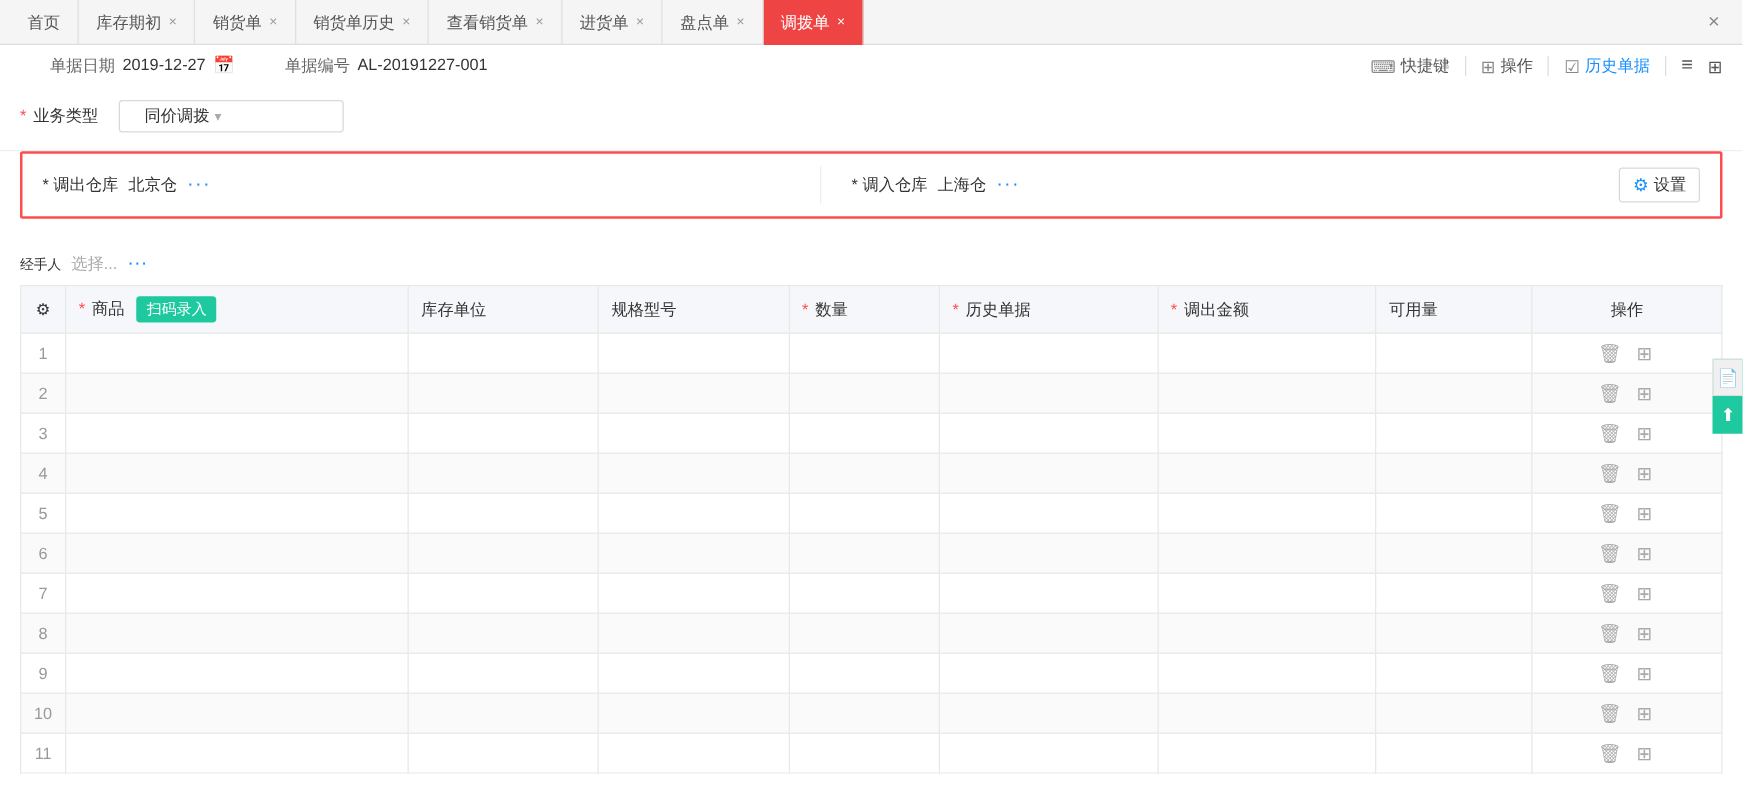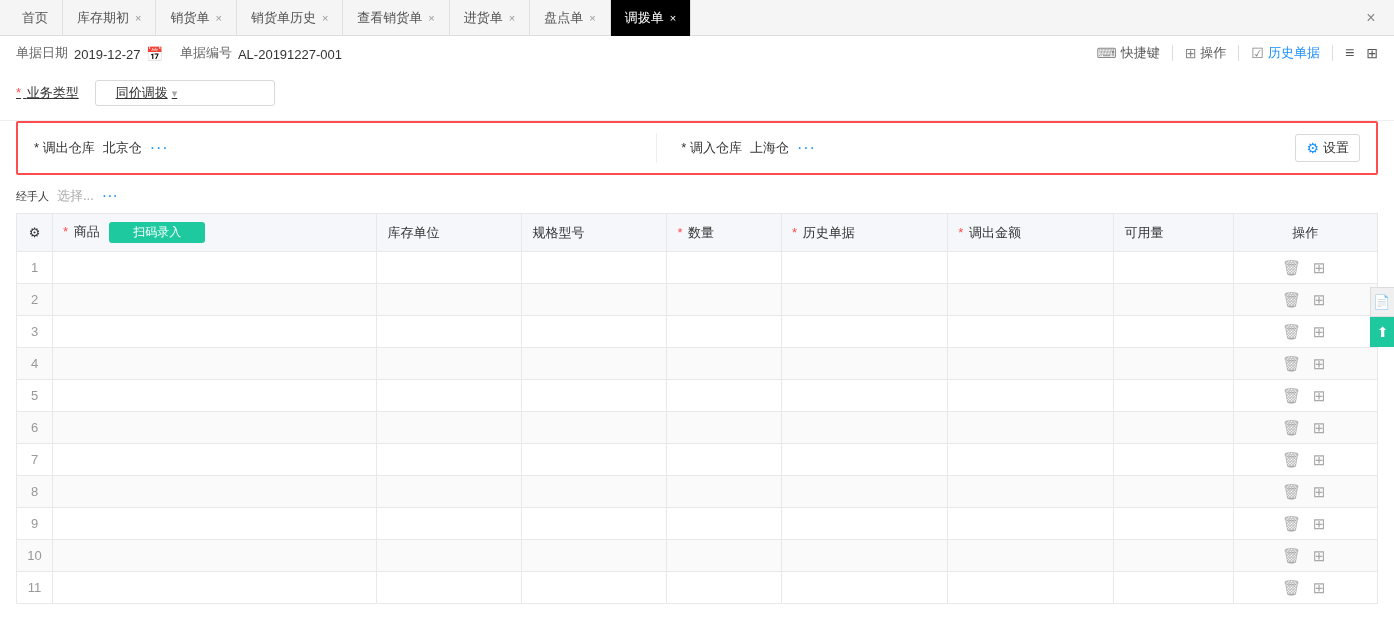--- a/index.html
+++ b/index.html
@@ -21,21 +21,21 @@
       height: 36px;
       cursor: pointer;
       font-size: 13px;
       color: #555;
       border-right: 1px solid #e0e0e0;
       white-space: nowrap;
       gap: 6px;
     }
     .tab:first-child { border-left: none; }
     .tab.active {
-      background: #000000;
+      background: #ef4444;
       color: #fff;
     }
     .tab .close-icon {
       font-size: 11px;
       color: #999;
       cursor: pointer;
     }
     .tab.active .close-icon { color: #fff; }
     .tab-bar-close {
       margin-left: auto;
@@ -46,21 +46,20 @@
       height: 36px;
       cursor: pointer;
       color: #888;
       font-size: 16px;
     }
 
     
     .form-area {
       padding: 10px 16px 6px 16px;
       border-bottom: 1px solid #eee;
-      text-decoration: underline;
     }
     .form-row {
       display: flex;
       align-items: center;
       margin-bottom: 8px;
       gap: 16px;
     }
     .form-label {
       color: #333;
       font-size: 13px;
@@ -96,43 +95,44 @@
       gap: 16px;
     }
     .header-right {
       margin-left: auto;
       display: flex;
       align-items: center;
       gap: 12px;
     }
     .doc-field {
       display: flex;
-      align-items: flex-end;
+      align-items: flex-start;
       gap: 6px;
+      margin-left: 24px;
     }
     .doc-field-label { color: #666; font-size: 13px; }
     .doc-field-value { color: #333; font-size: 13px; }
     .calendar-icon { color: #1890ff; cursor: pointer; font-size: 14px; }
     .toolbar-btn {
       display: flex;
       align-items: center;
       gap: 4px;
       color: #555;
       font-size: 13px;
       cursor: pointer;
       white-space: nowrap;
     }
     .toolbar-btn .icon { font-size: 14px; color: #888; }
     .toolbar-btn-blue { color: #1890ff; }
     .toolbar-divider { width: 1px; height: 16px; background: #ddd; }
 
     
     .red-border-section {
       border: 2px solid #ff4d4f;
-      margin: 0 16px 8px 16px;
+      margin: 0 16px 23px 16px;
       padding: 10px 16px;
       display: flex;
       align-items: center;
       gap: 0;
       border-radius: 2px;
       position: relative;
     }
     .warehouse-group {
       display: flex;
       align-items: center;
@@ -237,21 +237,21 @@
       text-align: center;
     }
     .th-ops { text-align: center; }
 
     
     .scan-btn {
       display: inline-flex;
       align-items: center;
       background: #1ec9a0;
       color: #fff;
-      padding: 2px 24px;
+      padding: 2px 8px;
       border-radius: 3px;
       font-size: 12px;
       cursor: pointer;
       margin-left: 6px;
       white-space: nowrap;
     }
 
     
     .right-float {
       position: fixed;

